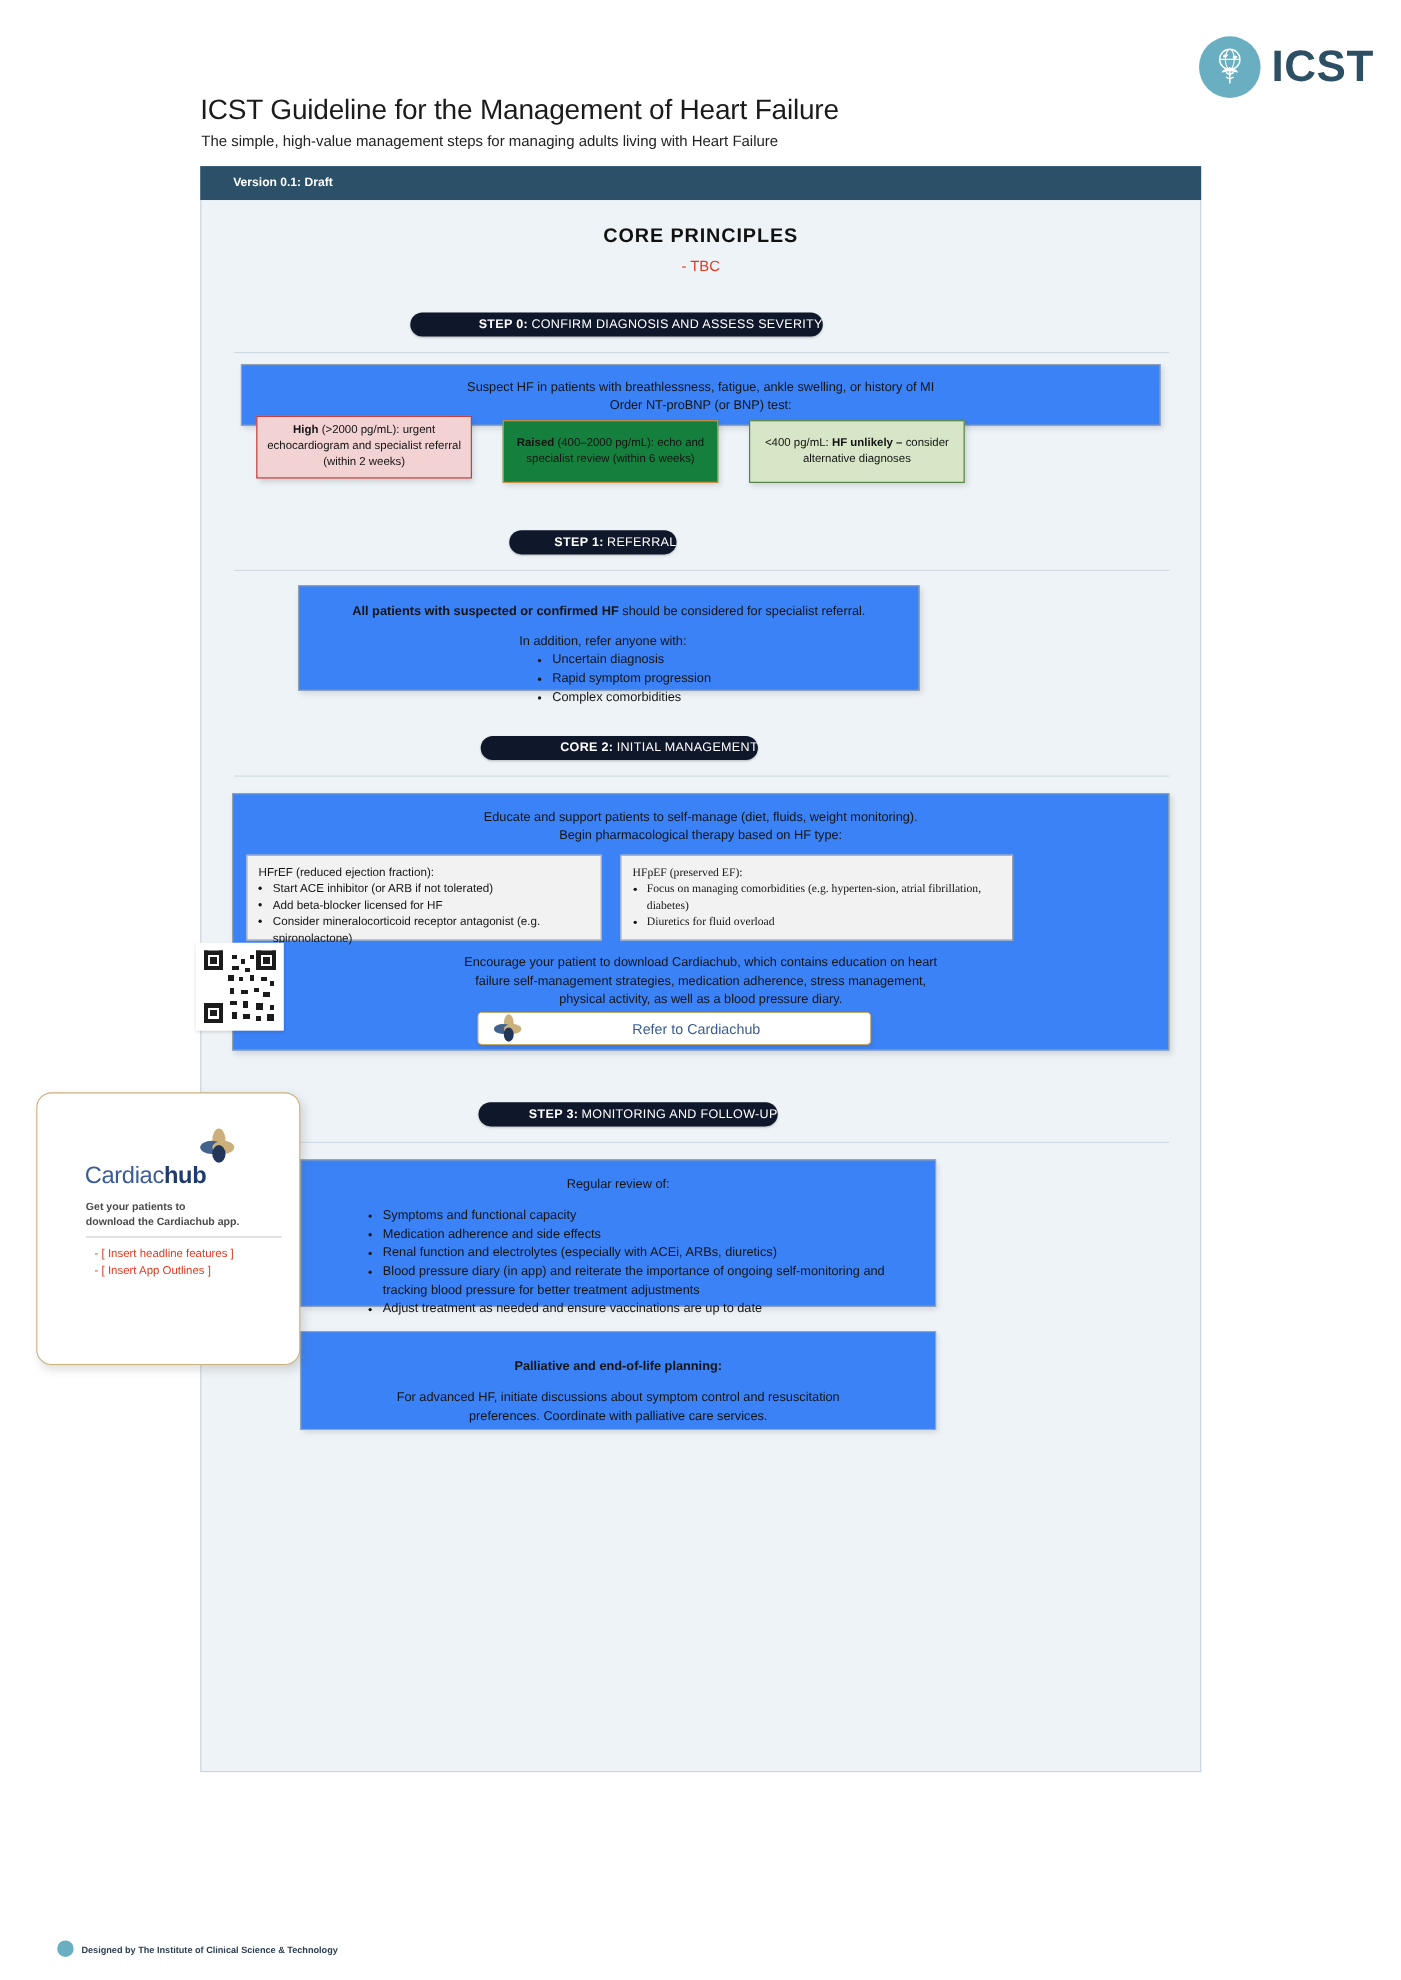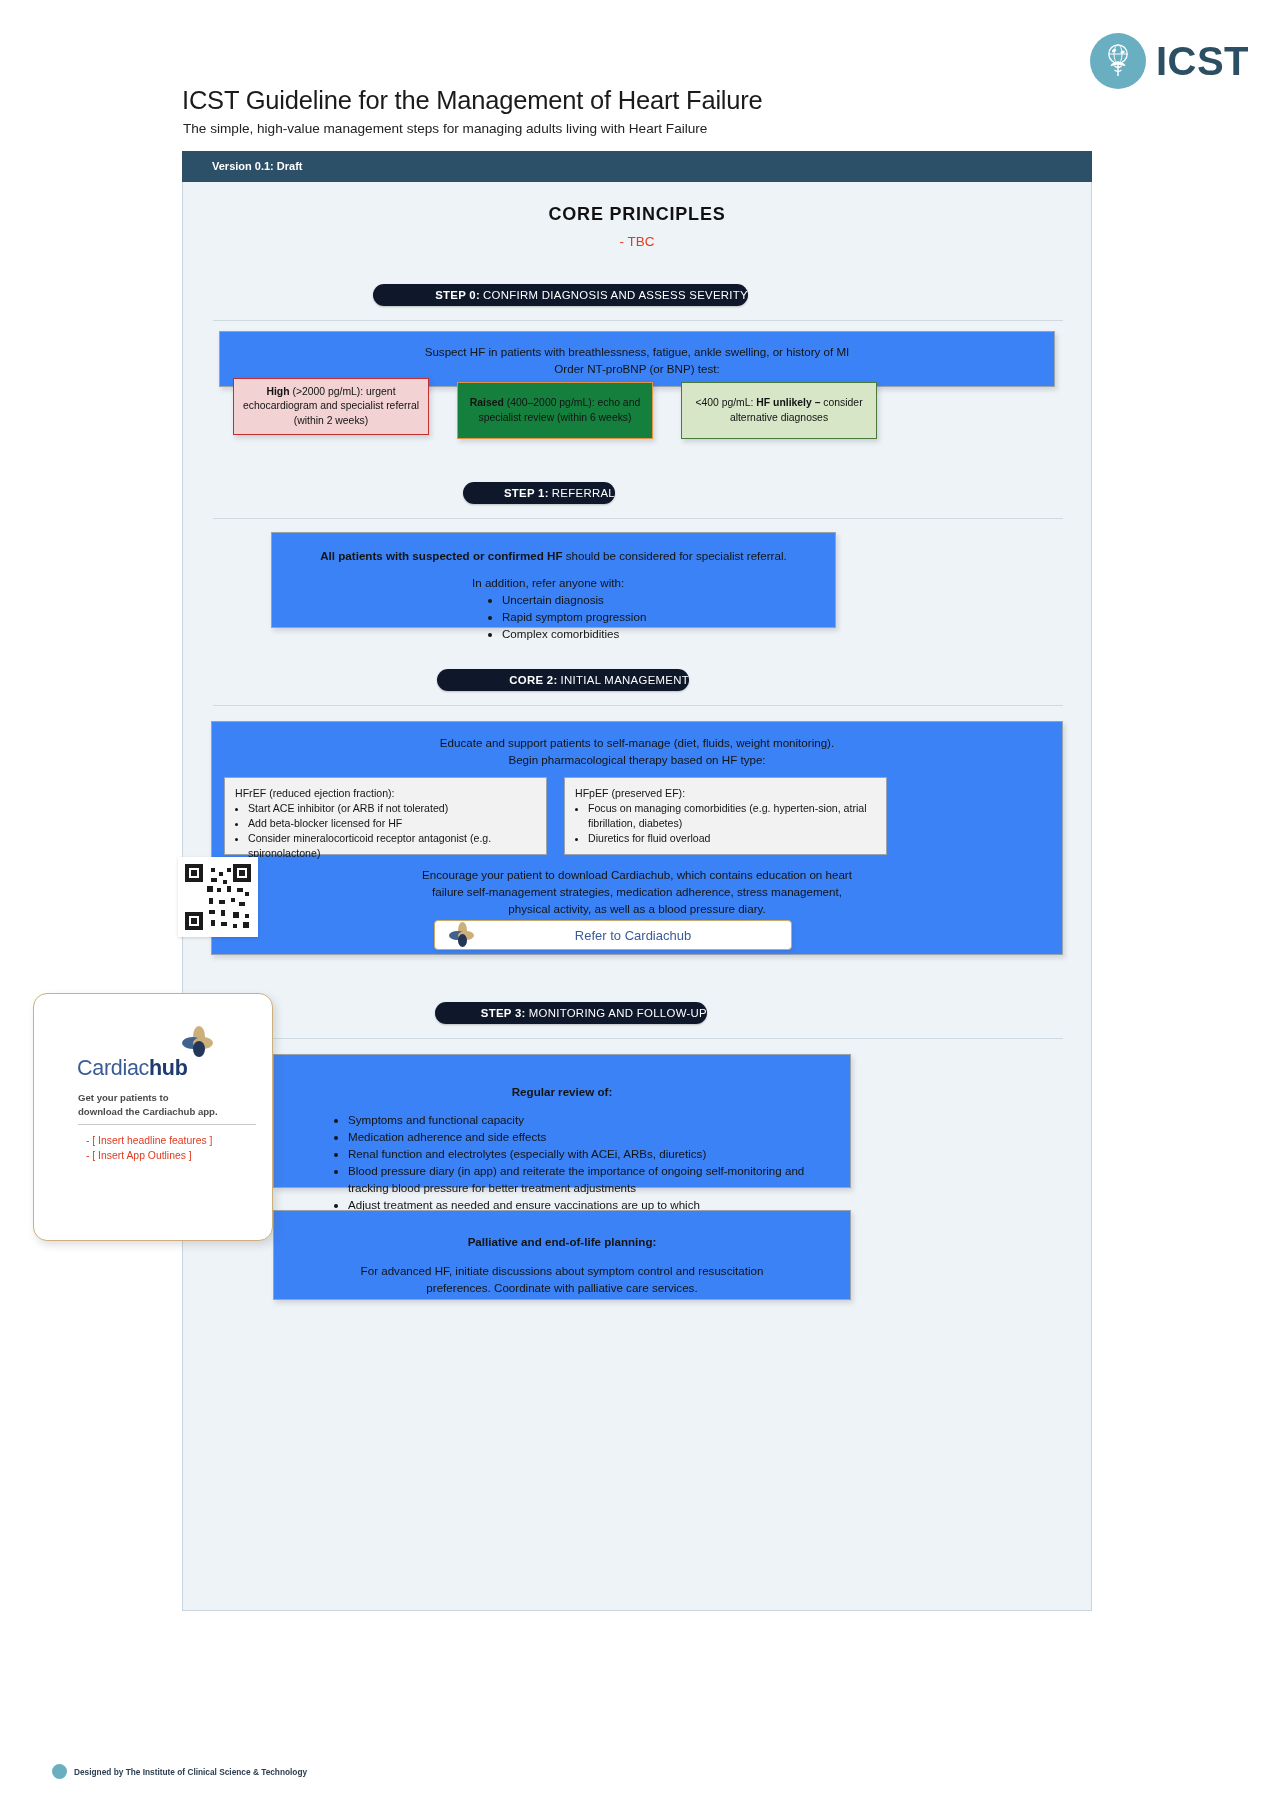--- a/index.html
+++ b/index.html
@@ -271,21 +271,21 @@
       <div class="ctr t12">Begin pharmacological therapy based on HF type:</div>
 
       <div class="sub-box" style="left:12px; top:55px; width:323px; height:78px;">
         <div>HFrEF (reduced ejection fraction):</div>
         <ul>
           <li>Start ACE inhibitor (or ARB if not tolerated)</li>
           <li>Add beta-blocker licensed for HF</li>
           <li>Consider mineralocorticoid receptor antagonist (e.g. spironolactone)</li>
         </ul>
       </div>
-      <div class="sub-box" style="left:352px; top:55px; width:323px; height:78px;">
+      <div class="sub-box" style="left:352px; top:55px; width:357px; height:78px;font-family:Liberation Serif, serif;">
         <div>HFpEF (preserved EF):</div>
         <ul>
           <li>Focus on managing comorbidities (e.g. hyperten-sion, atrial fibrillation, diabetes)</li>
           <li>Diuretics for fluid overload</li>
         </ul>
       </div>
 
       <div class="ctr t12" style="position:absolute; left:0; top:144px; width:100%;">Encourage your patient to download Cardiachub, which contains education on heart</div>
       <div class="ctr t12" style="position:absolute; left:0; top:161px; width:100%;">failure self-management strategies, medication adherence, stress management,</div>
       <div class="ctr t12" style="position:absolute; left:0; top:178px; width:100%;">physical activity, as well as a blood pressure diary.</div>
@@ -301,27 +301,27 @@
       </div>
     </div>
 
     <div class="step-pill" style="left:252px; top:820px; width:272px;">
       <b>STEP 3:</b>
       <span>MONITORING AND FOLLOW-UP</span>
     </div>
     <div class="step-rule" style="top:856px;"></div>
 
     <div class="card" style="left:90px; top:872px; width:578px; height:134px;">
-      <div class="ctr t12" style="padding-top:28px; font-weight:bold;">Regular review of:</div>
+      <div class="ctr t12" style="padding-top:13px; font-weight:normal;">Regular review of:</div>
       <ul class="t12" style="margin:11px 0 0 62px; padding-left:12px;">
         <li>Symptoms and functional capacity</li>
         <li>Medication adherence and side effects</li>
         <li>Renal function and electrolytes (especially with ACEi, ARBs, diuretics)</li>
         <li style="max-width:470px;">Blood pressure diary (in app) and reiterate the importance of ongoing self-monitoring and tracking blood pressure for better treatment adjustments</li>
-        <li>Adjust treatment as needed and ensure vaccinations are up to which</li>
+        <li>Adjust treatment as needed and ensure vaccinations are up to date</li>
       </ul>
     </div>
 
     <div class="card" style="left:90px; top:1028px; width:578px; height:90px;">
       <div class="ctr t12" style="padding-top:22px; font-weight:bold;">Palliative and end-of-life planning:</div>
       <div class="ctr t12" style="margin-top:12px;">For advanced HF, initiate discussions about symptom control and resuscitation</div>
       <div class="ctr t12">preferences. Coordinate with palliative care services.</div>
     </div>
 
   </div>

